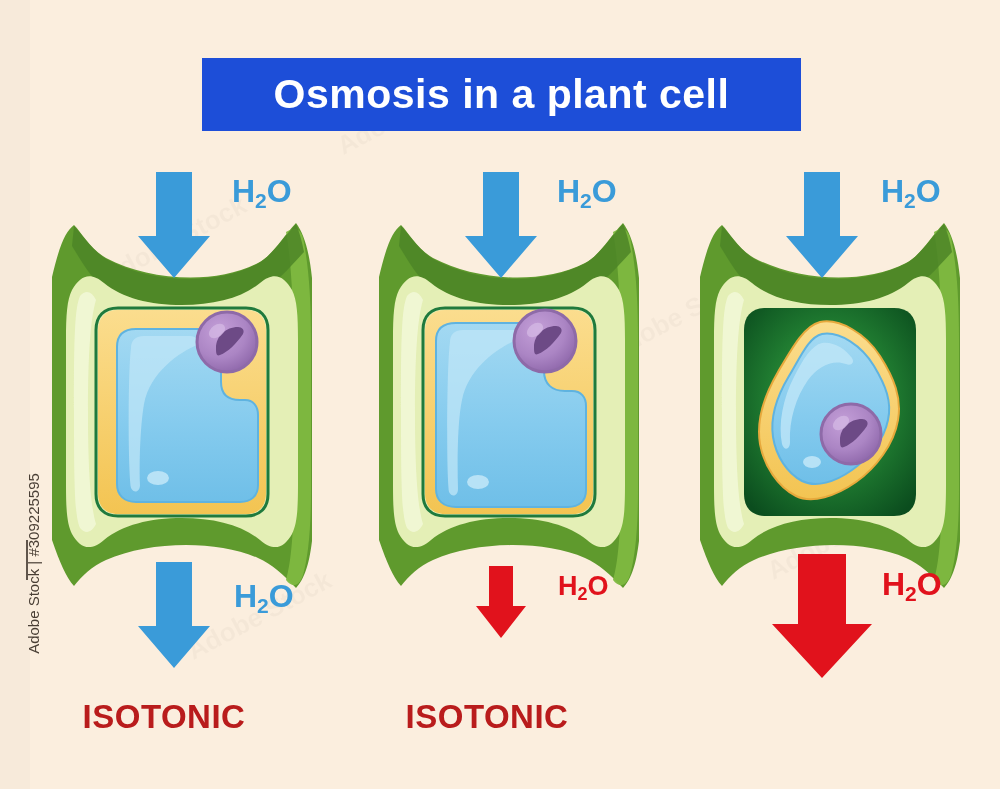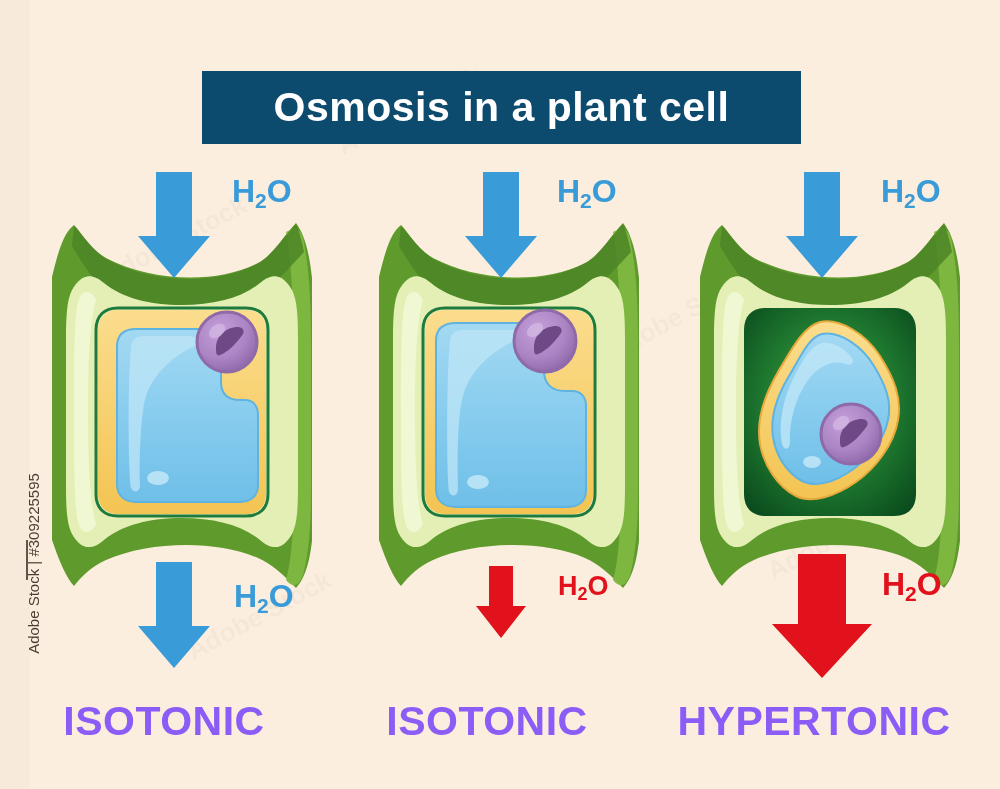--- a/index.html
+++ b/index.html
@@ -7,31 +7,31 @@
     width:1000px;height:789px;
     background:#fbeede;
     font-family:"Liberation Sans", sans-serif;
     overflow:hidden;position:relative;
   }
   #stage{position:absolute;left:0;top:0;width:1000px;height:789px;}
 
   
   .title-banner{
     position:absolute;left:202px;top:58px;width:599px;height:73px;
-    background:#0c4a6e;display:flex;align-items:center;justify-content:center;margin-top:13px;
+    background:#1d4ed8;display:flex;align-items:center;justify-content:center;
   }
   .title-text{
     color:#ffffff;font-size:41px;font-weight:bold;letter-spacing:.5px;
     white-space:nowrap;line-height:1;
   }
 
   
   .panel-label{
     position:absolute;top:698px;width:300px;text-align:center;
-    color:#8b5cf6;font-size:41px;font-weight:bold;letter-spacing:.5px;
+    color:#b91c1c;font-size:33px;font-weight:bold;letter-spacing:.5px;
   }
   .pl-1{left:14px;}
   .pl-2{left:337px;}
   .pl-3{left:664px;}
 
   
   .h2o{
     position:absolute;font-size:32px;font-weight:bold;line-height:1;
     white-space:nowrap;user-select:none;margin-left:31px;
   }
@@ -379,19 +379,18 @@
   <div class="h2o h2o-blue" style="left:850px;top:175px;">
     <span>H</span><sub>2</sub><span>O</span>
   </div>
 
   <div class="h2o h2o-red" style="left:851px;top:568px;">
     <span>H</span><sub>2</sub><span>O</span>
   </div>
 
   <div class="panel-label pl-1">ISOTONIC</div>
   <div class="panel-label pl-2">ISOTONIC</div>
-  <div class="panel-label pl-3">HYPERTONIC</div>
 
   <div class="wm-rail"></div>
   <div class="wm-tick"></div>
   <div class="wm-text">Adobe Stock | #309225595</div>
 
 </div>
 
 </body></html>

